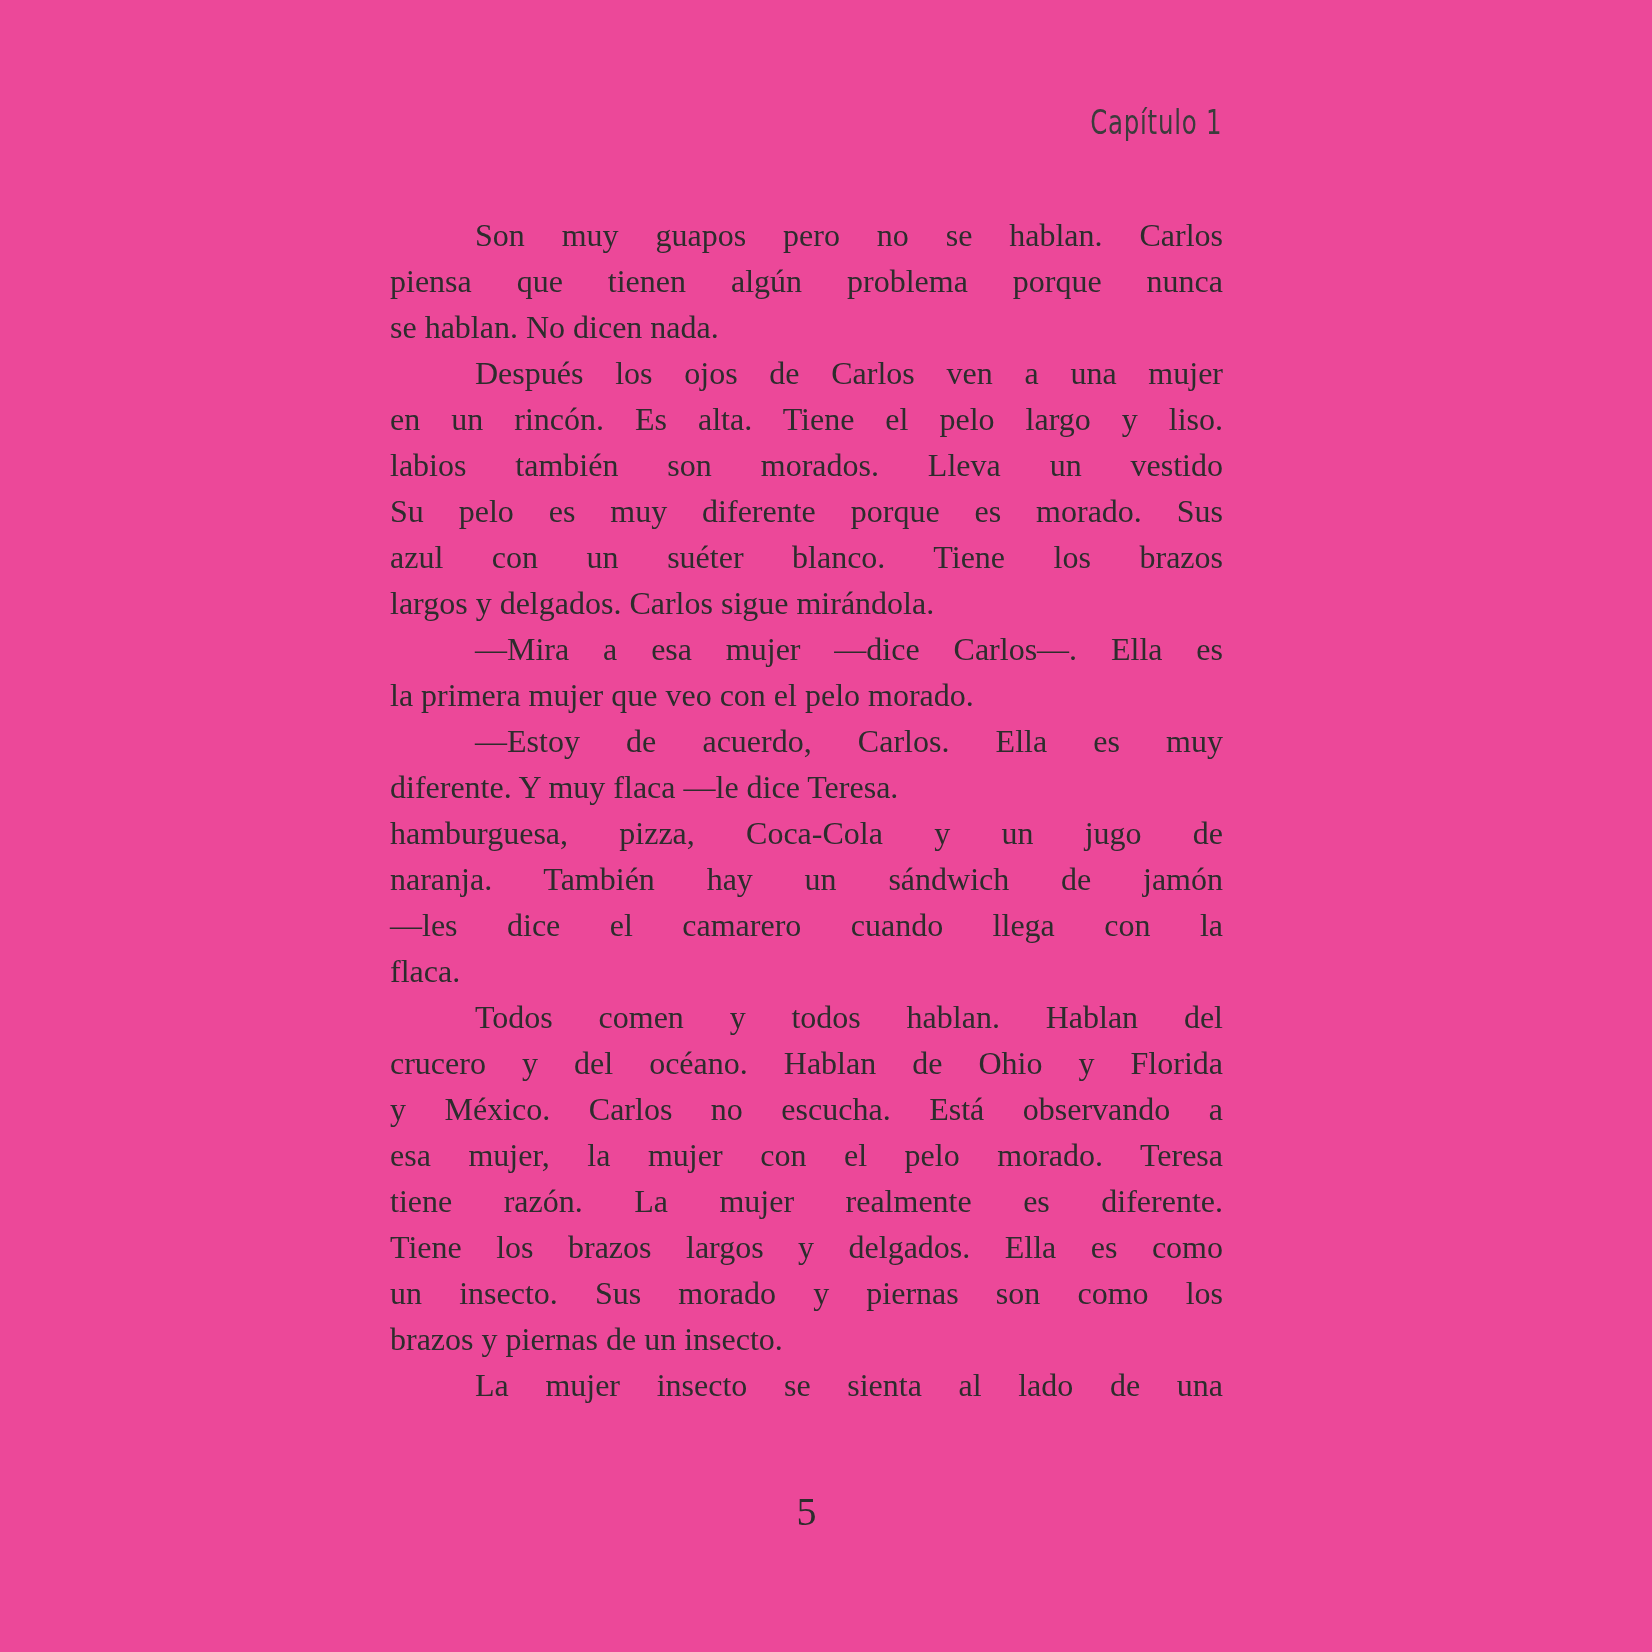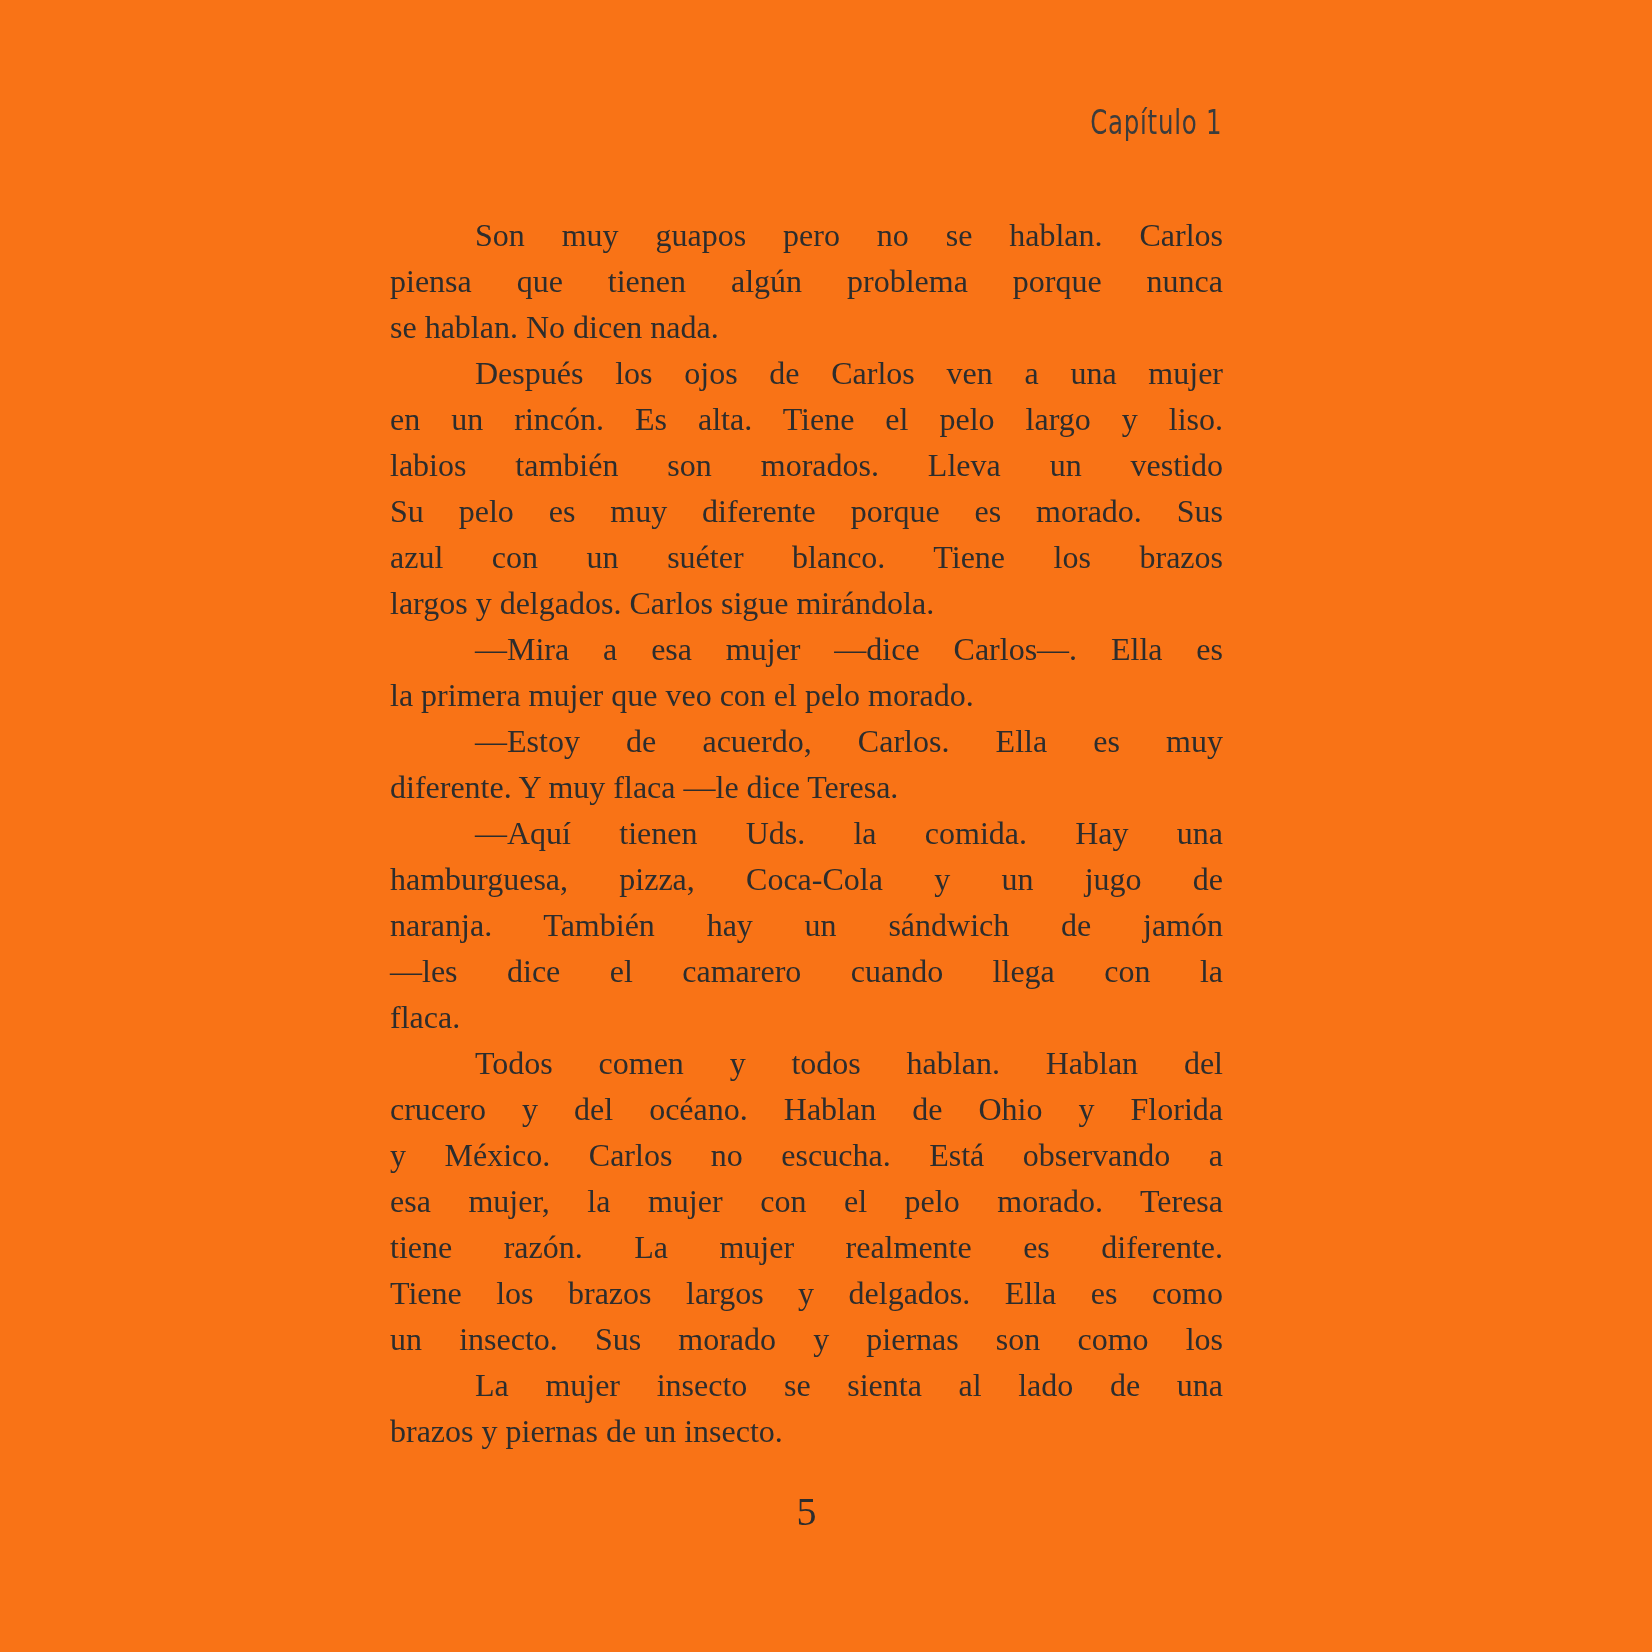--- a/index.html
+++ b/index.html
@@ -4,21 +4,21 @@
 <style>
   html, body {
     margin: 0;
     padding: 0;
     background: #ffffff;
   }
   .page {
     position: relative;
     width: 1652px;
     height: 1652px;
-    background: #f97316;
+    background: #ec4899;
     font-family: "Liberation Serif", serif;
     color: #2d2d2d;
     overflow: hidden;
   }
   .chapter-header {
     position: absolute;
     top: 102px;
     right: 430px;
     font-family: "DejaVu Sans", sans-serif;
     font-size: 34px;
@@ -73,30 +73,29 @@
       <div class="line indent">Después los ojos de Carlos ven a una mujer</div>
       <div class="line">en un rincón. Es alta. Tiene el pelo largo y liso.</div>
       <div class="line">labios también son morados. Lleva un vestido</div>
       <div class="line">Su pelo es muy diferente porque es morado. Sus</div>
       <div class="line">azul con un suéter blanco. Tiene los brazos</div>
       <div class="line para-end">largos y delgados. Carlos sigue mirándola.</div>
       <div class="line indent">—Mira a esa mujer —dice Carlos—. Ella es</div>
       <div class="line para-end">la primera mujer que veo con el pelo morado.</div>
       <div class="line indent">—Estoy de acuerdo, Carlos. Ella es muy</div>
       <div class="line para-end">diferente. Y muy flaca —le dice Teresa.</div>
-      <div class="line indent">—Aquí tienen Uds. la comida. Hay una</div>
       <div class="line">hamburguesa, pizza, Coca-Cola y un jugo de</div>
       <div class="line">naranja. También hay un sándwich de jamón</div>
       <div class="line">—les dice el camarero cuando llega con la</div>
       <div class="line para-end">flaca.</div>
       <div class="line indent">Todos comen y todos hablan. Hablan del</div>
       <div class="line">crucero y del océano. Hablan de Ohio y Florida</div>
       <div class="line">y México. Carlos no escucha. Está observando a</div>
       <div class="line">esa mujer, la mujer con el pelo morado. Teresa</div>
       <div class="line">tiene razón. La mujer realmente es diferente.</div>
       <div class="line">Tiene los brazos largos y delgados. Ella es como</div>
       <div class="line">un insecto. Sus morado y piernas son como los</div>
+      <div class="line para-end">brazos y piernas de un insecto.</div>
       <div class="line indent">La mujer insecto se sienta al lado de una</div>
-      <div class="line para-end">brazos y piernas de un insecto.</div>
     </div>
 
   <div class="page-number">5</div>
 </div>
 
 </body></html>

